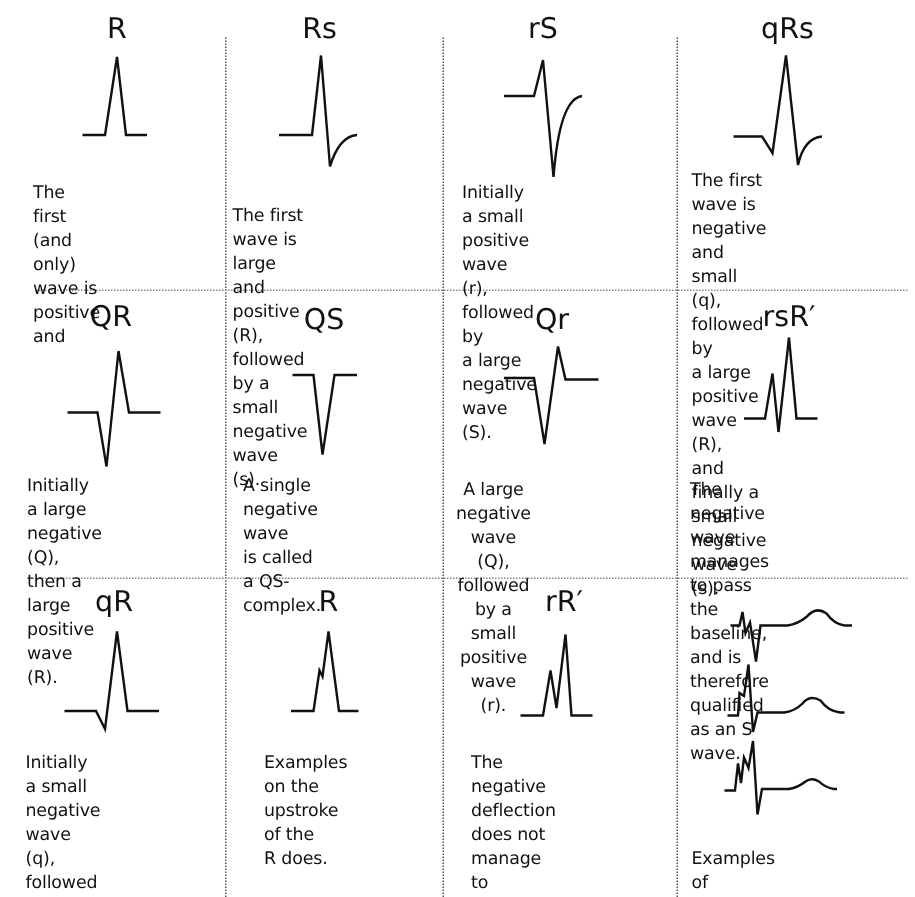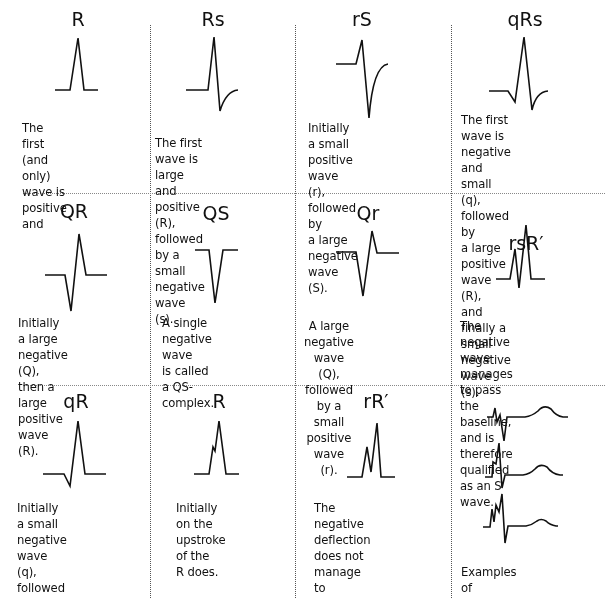--- a/index.html
+++ b/index.html
@@ -103,21 +103,21 @@
     <polyline points="336,252 356,252 363,296 372,231 377,253 399,253"></polyline>
   </svg>
   <div class="desc" style="left:304px; top:318px;text-align:center;">
     <div>A large negative wave (Q),</div>
     <div>followed by a small</div>
     <div>positive wave (r).</div>
   </div>
 </div>
 
 <div class="cell">
-  <div class="title" style="left:526px; top:200px;margin-top:32px;">rsR′</div>
+  <div class="title" style="left:526px; top:200px;">rsR′</div>
   <svg class="wave" width="610" height="598">
     <polyline points="496,279 510,279 515,249 519,288 526,225 531,279 545,279"></polyline>
   </svg>
   <div class="desc" style="left:460px; top:318px;">
     <div>The negative wave manages</div>
     <div>to pass the baseline, and is</div>
     <div>therefore qualified as an S</div>
     <div>wave.</div>
   </div>
 </div>
@@ -133,21 +133,21 @@
 
   </div>
 </div>
 
 <div class="cell">
   <div class="title" style="left:219px; top:390px;">R</div>
   <svg class="wave" width="610" height="598">
     <polyline points="194,474 209,474 213,447 215,451 219,421 226,474 239,474"></polyline>
   </svg>
   <div class="desc" style="left:176px; top:500px;">
-    <div>Initially on the</div>
+    <div>Examples on the</div>
     <div>upstroke of the</div>
     <div>R does.</div>
   </div>
 </div>
 
 <div class="cell">
   <div class="title" style="left:376px; top:390px;">rR′</div>
   <svg class="wave" width="610" height="598">
     <polyline points="347,477 362,477 367,447 371,472 377,423 381,477 395,477"></polyline>
   </svg>

